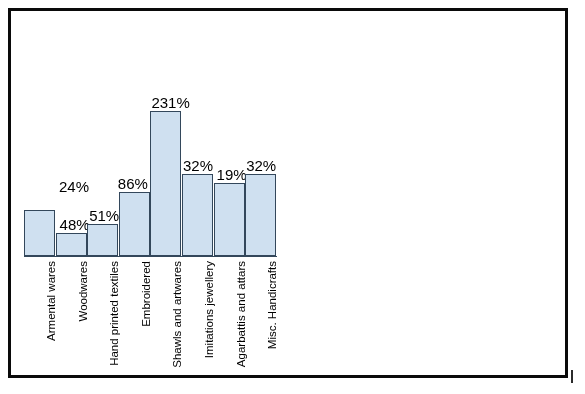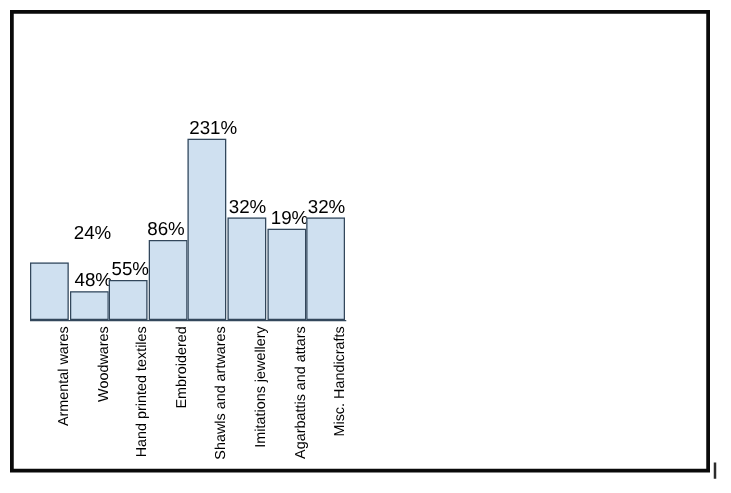--- a/index.html
+++ b/index.html
@@ -112,21 +112,21 @@
           <div class="bar-group" style="left: 0px; bottom: 125px;">
             <div class="bar" title="Armental wares 24%" style="height: 45.6923px; background: rgb(207, 224, 240); border-color: rgb(51, 71, 91);"></div>
             <div class="bar-value" style="bottom: 62px; left: -1px; margin-left: 36px;">24%</div>
           </div>
           <div class="bar-group" style="left: 31.6px; bottom: 125px;">
             <div class="bar" title="Woodwares 19%" style="height: 23px; background: rgb(207, 224, 240); border-color: rgb(51, 71, 91);"></div>
             <div class="bar-value" style="bottom: 24px; left: 4px;">48%</div>
           </div>
           <div class="bar-group" style="left: 63.2px; bottom: 125px;">
             <div class="bar" title="Hand printed textiles 21%" style="height: 32.0769px; background: rgb(207, 224, 240); border-color: rgb(51, 71, 91);"></div>
-            <div class="bar-value" style="bottom: 33.0769px; left: 2px;">55%</div>
+            <div class="bar-value" style="bottom: 33.0769px; left: 2px;">51%</div>
           </div>
           <div class="bar-group" style="left: 94.8px; bottom: 125px;">
             <div class="bar" title="Embroidered 28%" style="height: 63.8462px; background: rgb(207, 224, 240); border-color: rgb(51, 71, 91);"></div>
             <div class="bar-value" style="bottom: 64.8462px; left: -1px;">86%</div>
           </div>
           <div class="bar-group" style="left: 126.4px; bottom: 125px;">
             <div class="bar" title="Shawls and artwares 231%" style="height: 145px; background: rgb(207, 224, 240); border-color: rgb(51, 71, 91);"></div>
             <div class="bar-value" style="bottom: 146px; left: 1px;">231%</div>
           </div>
           <div class="bar-group" style="left: 158px; bottom: 125px;">

